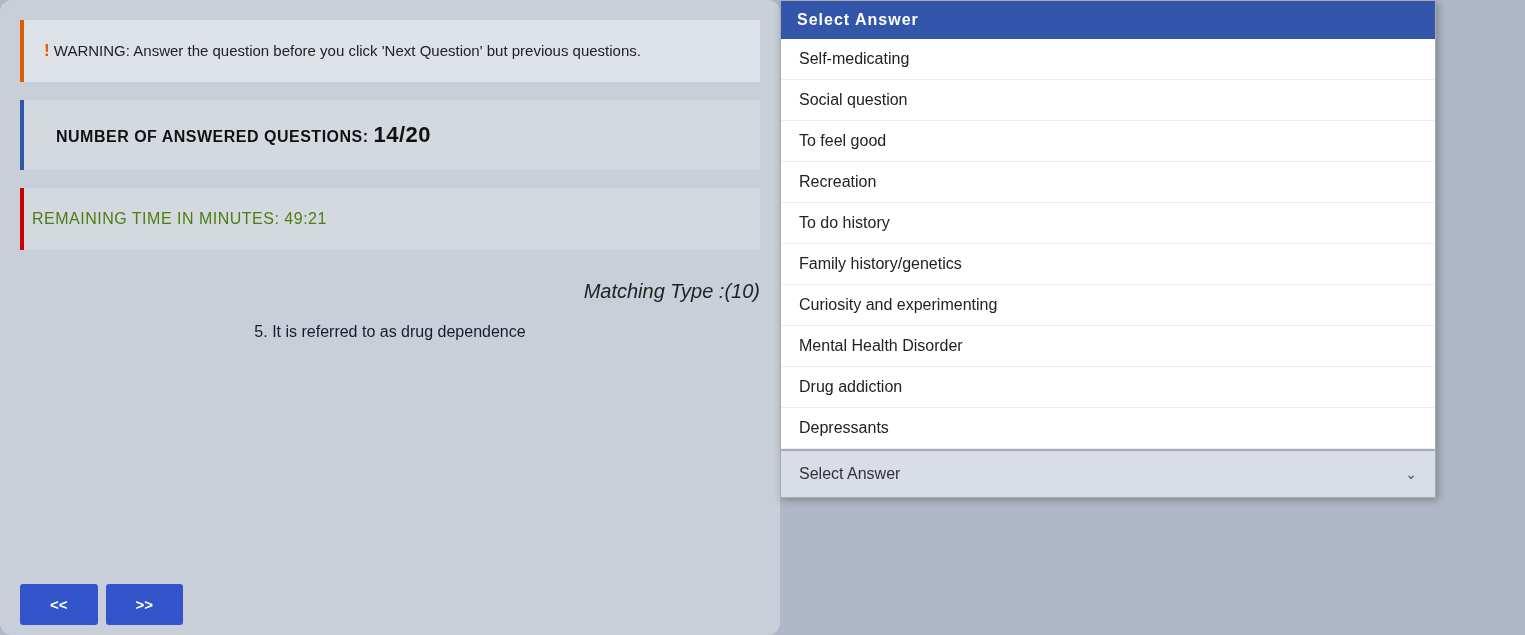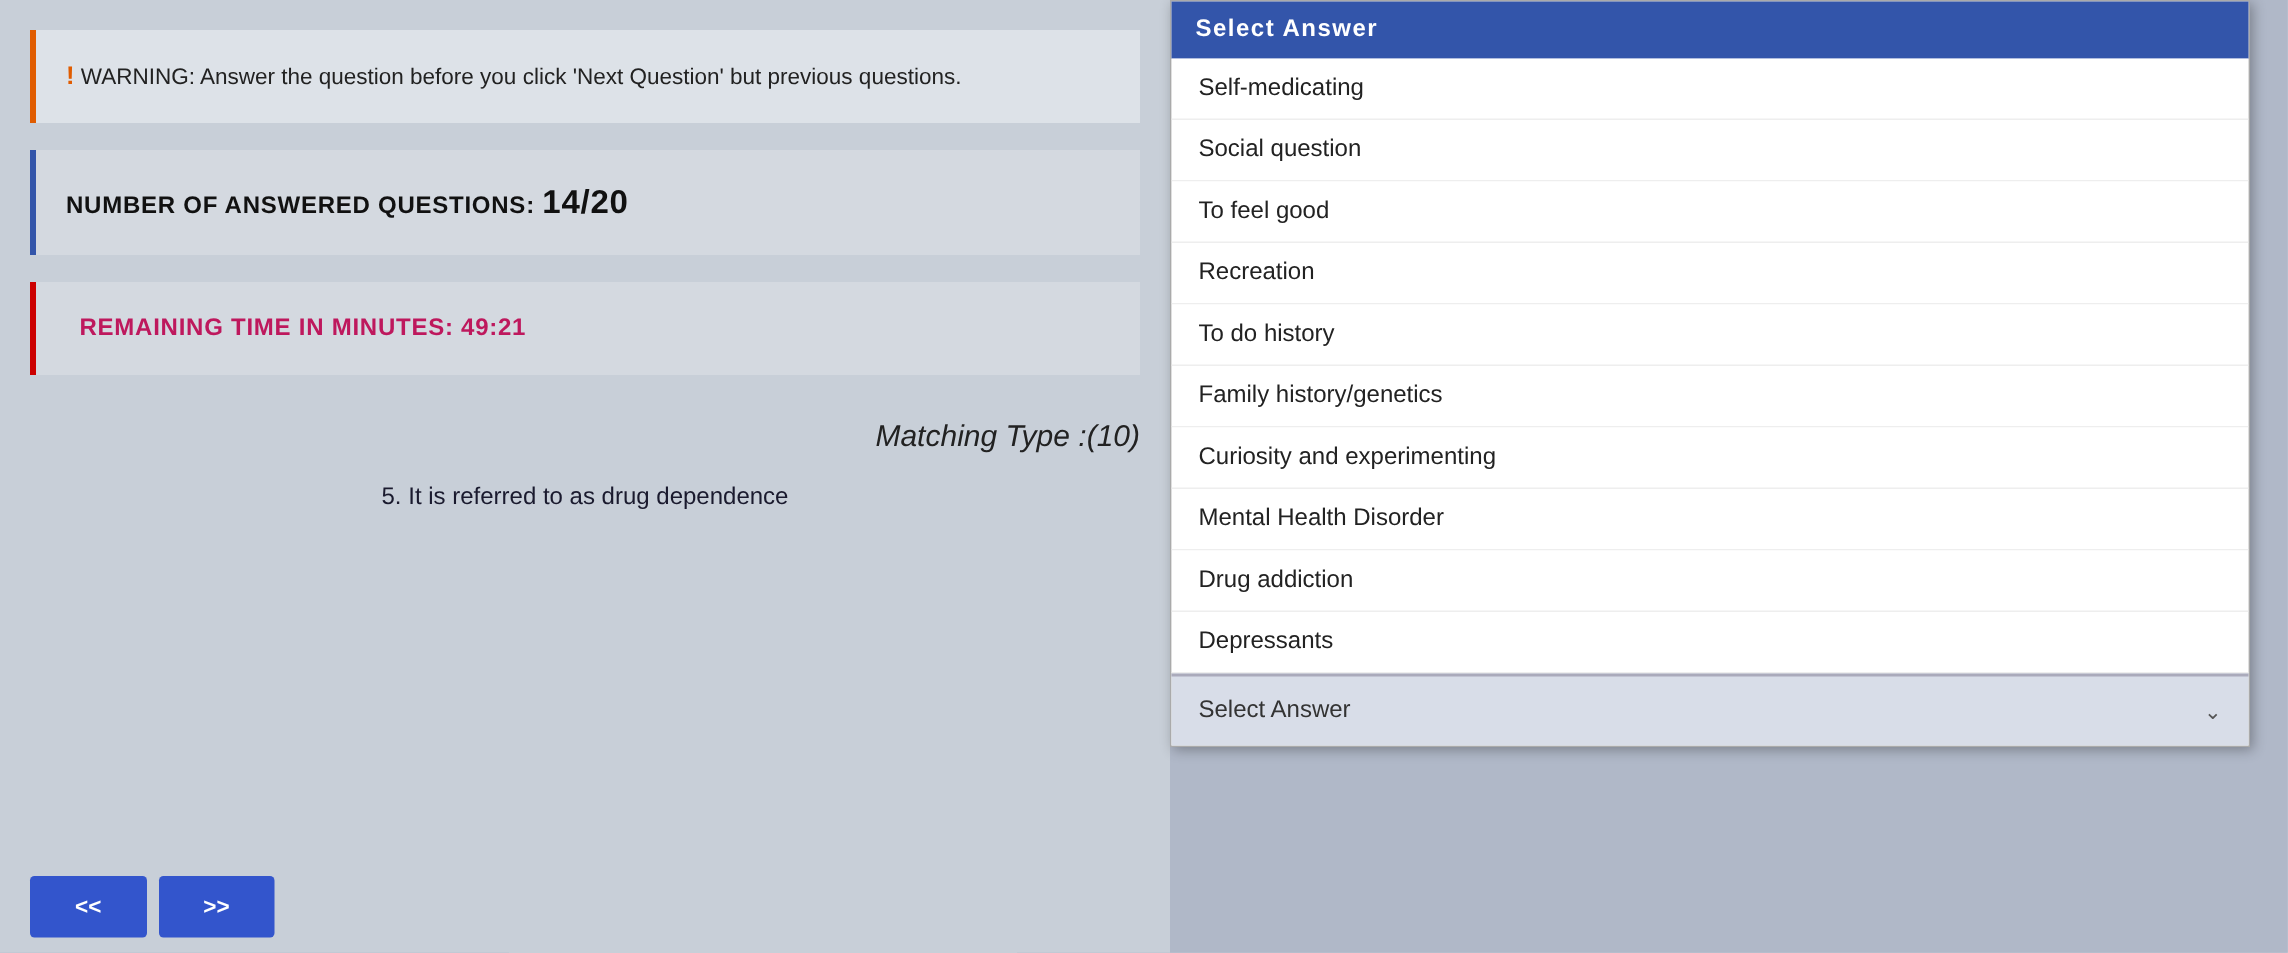--- a/index.html
+++ b/index.html
@@ -19,20 +19,21 @@
       position: relative;
     }
 
     
     .left-panel {
       width: 780px;
       height: 635px;
       background: #c8cfd8;
       position: relative;
       flex-shrink: 0;
+      border-radius: 12px;
     }
 
     .warning-box {
       background: #dde2e8;
       border-left: 4px solid #e05c00;
       padding: 18px 20px;
       margin: 20px 20px 0 20px;
       font-size: 15px;
       color: #222;
       line-height: 1.5;
@@ -40,41 +41,41 @@
 
     .warning-box .exclamation {
       color: #e05c00;
       font-weight: bold;
       font-size: 17px;
     }
 
     .info-row {
       background: #d4d9e0;
       border-left: 4px solid #3355aa;
-      padding: 22px 20px;
+      padding: 22px 32px;
       margin: 18px 20px 0 20px;
       font-size: 16px;
       font-weight: bold;
       color: #111;
       letter-spacing: 0.5px;
     }
 
     .info-row span.count {
       font-size: 22px;
       font-weight: bold;
     }
 
     .time-row {
       background: #d4d9e0;
       border-left: 4px solid #cc0000;
-      padding: 22px 29px;
+      padding: 22px 8px;
       margin: 18px 20px 0 20px;
       font-size: 16px;
-      font-weight: bold;
-      color: #be185d;
+      font-weight: normal;
+      color: #4d7c0f;
       letter-spacing: 0.5px;
     }
 
     .matching-type {
       margin: 30px 20px 0 20px;
       font-size: 20px;
       font-style: italic;
       color: #222;
       font-weight: 500;
       text-align: right;
@@ -111,21 +112,21 @@
     .right-panel {
       flex: 1;
       position: relative;
       background: #b0b8c8;
     }
 
     .dropdown-container {
       position: absolute;
       top: 0;
       left: 0;
-      width: 720px;
+      width: 656px;
       background: white;
       border: 1px solid #aaa;
       box-shadow: 2px 2px 8px rgba(0,0,0,0.3);
       z-index: 100;
     }
 
     .dropdown-header {
       background: #3355aa;
       color: white;
       padding: 10px 16px;

